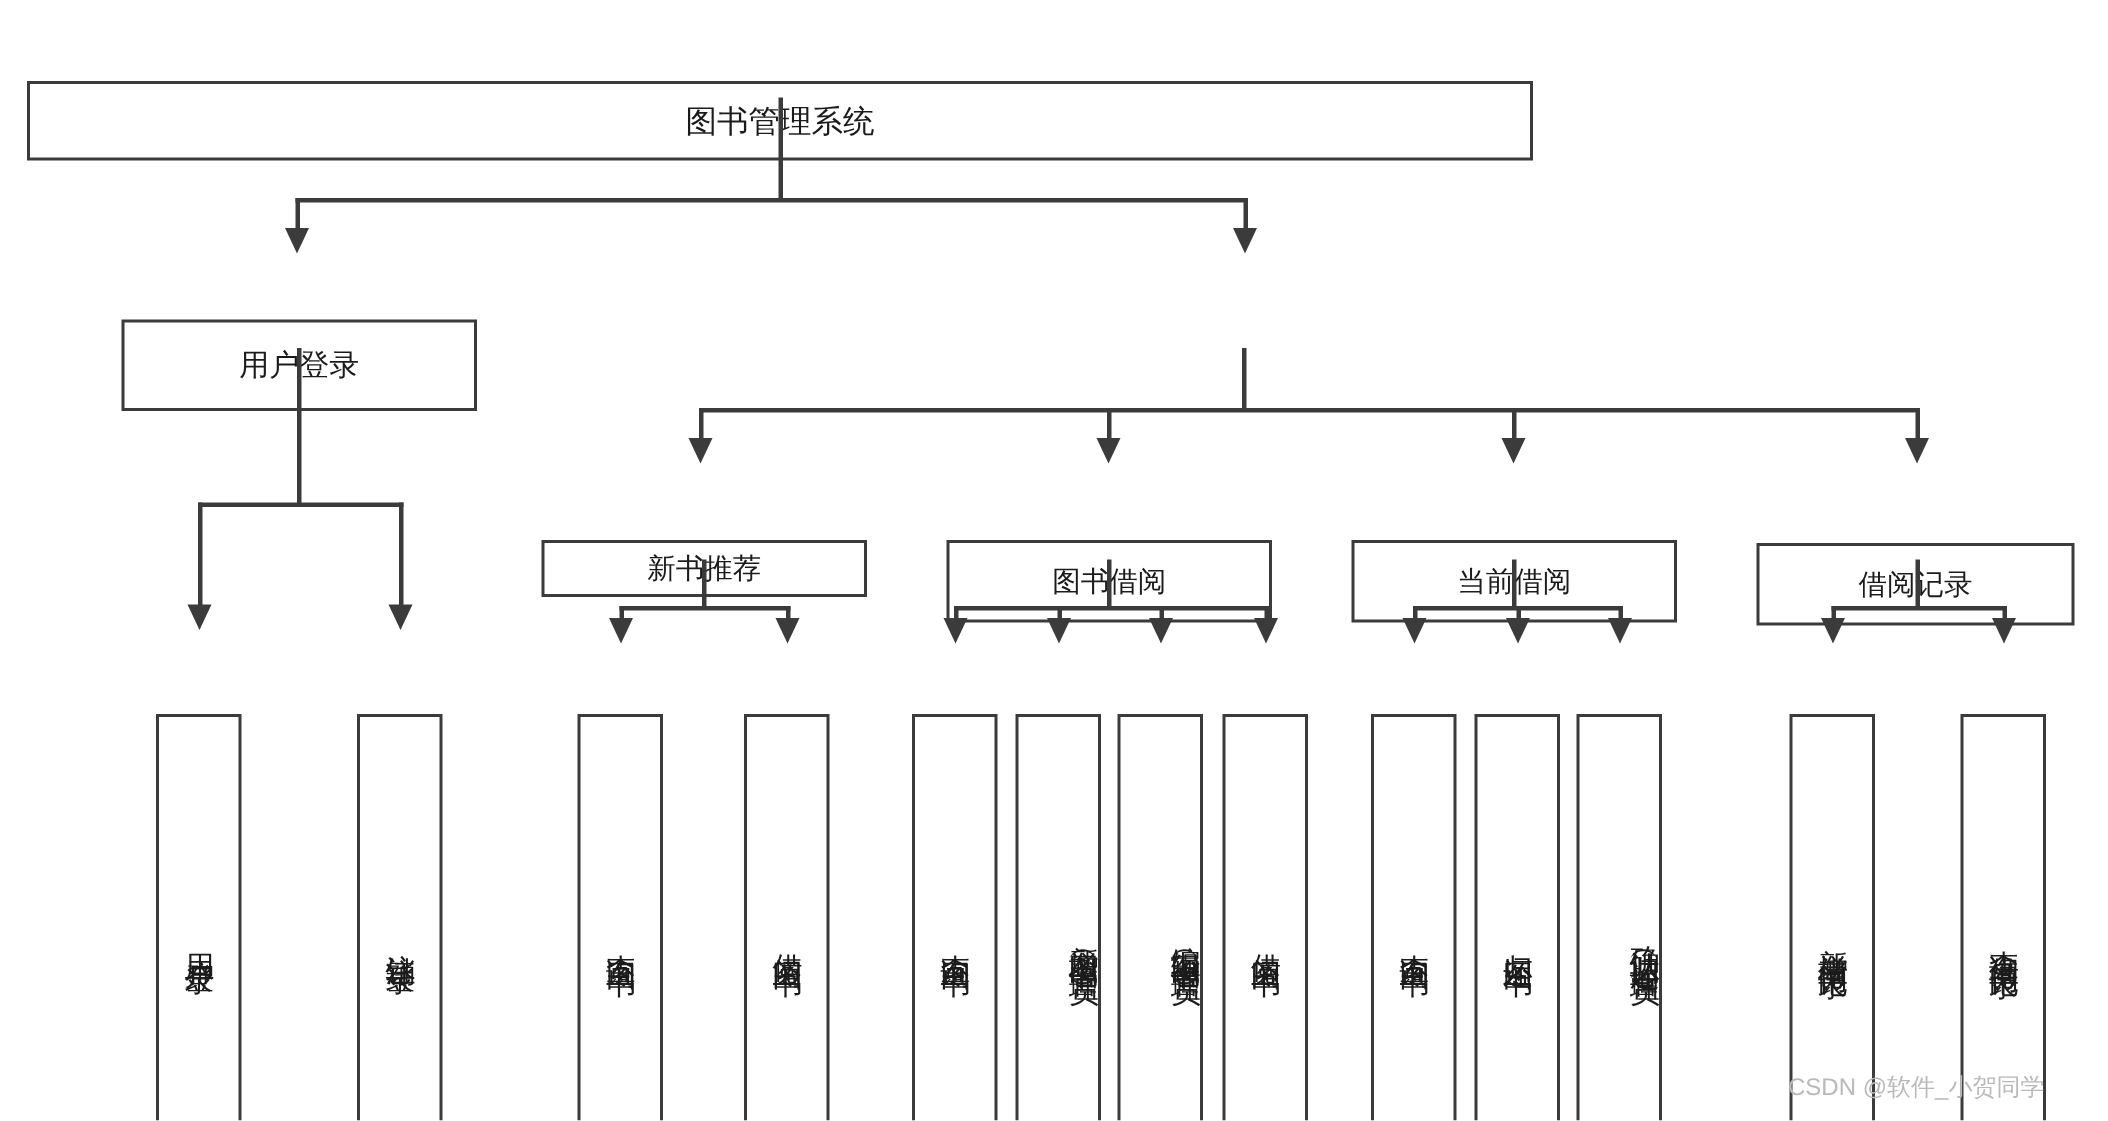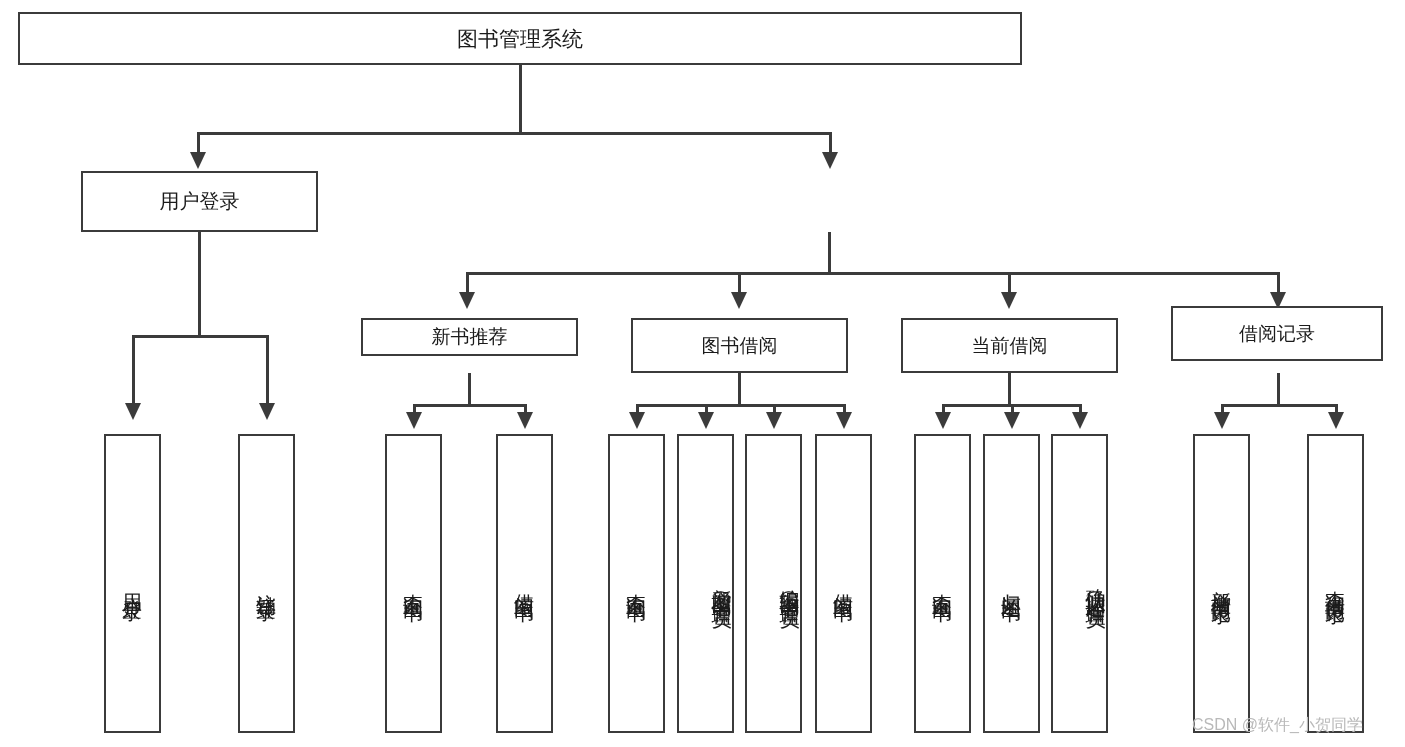--- a/index.html
+++ b/index.html
@@ -21,20 +21,21 @@
   
   .node {
     position: absolute;
     box-sizing: border-box;
     background: #ffffff;
     border: 2px solid #3b3b3b;
     display: flex;
     align-items: center;
     justify-content: center;
     color: #1b1b1b;
+    margin-top: 42px;
   }
   .node.root        { font-size: 21px; }
   .node.level2      { font-size: 20px; }
   .node.level3      { font-size: 19px; }
 
   
   .node.leaf {
     writing-mode: vertical-rl;
     text-orientation: upright;
     font-size: 20px;
@@ -121,21 +122,21 @@
 
   <div class="node level3" style="left:361px; top:318px; width:217px; height:38px;">
     <span>新书推荐</span>
   </div>
   <div class="node level3" style="left:901px; top:318px; width:217px; height:55px;">
     <span>当前借阅</span>
   </div>
   <div class="node level3" style="left:631px; top:318px; width:217px; height:55px;">
     <span>图书借阅</span>
   </div>
-  <div class="node level3" style="left:1171px; top:306px; width:212px; height:55px;">
+  <div class="node level3" style="left:1171px; top:320px; width:212px; height:55px;">
     <span>借阅记录</span>
   </div>
 
   <div class="vline" style="left:468px; top:373px; width:3px; height:33px;"></div>
   <div class="hline" style="left:413px; top:404px; width:114px; height:3px;"></div>
   <div class="vline" style="left:413px; top:404px; width:3px; height:10px;"></div>
   <div class="arrow" style="left:406px; top:412px;"></div>
   <div class="vline" style="left:524px; top:404px; width:3px; height:10px;"></div>
   <div class="arrow" style="left:517px; top:412px;"></div>
 

